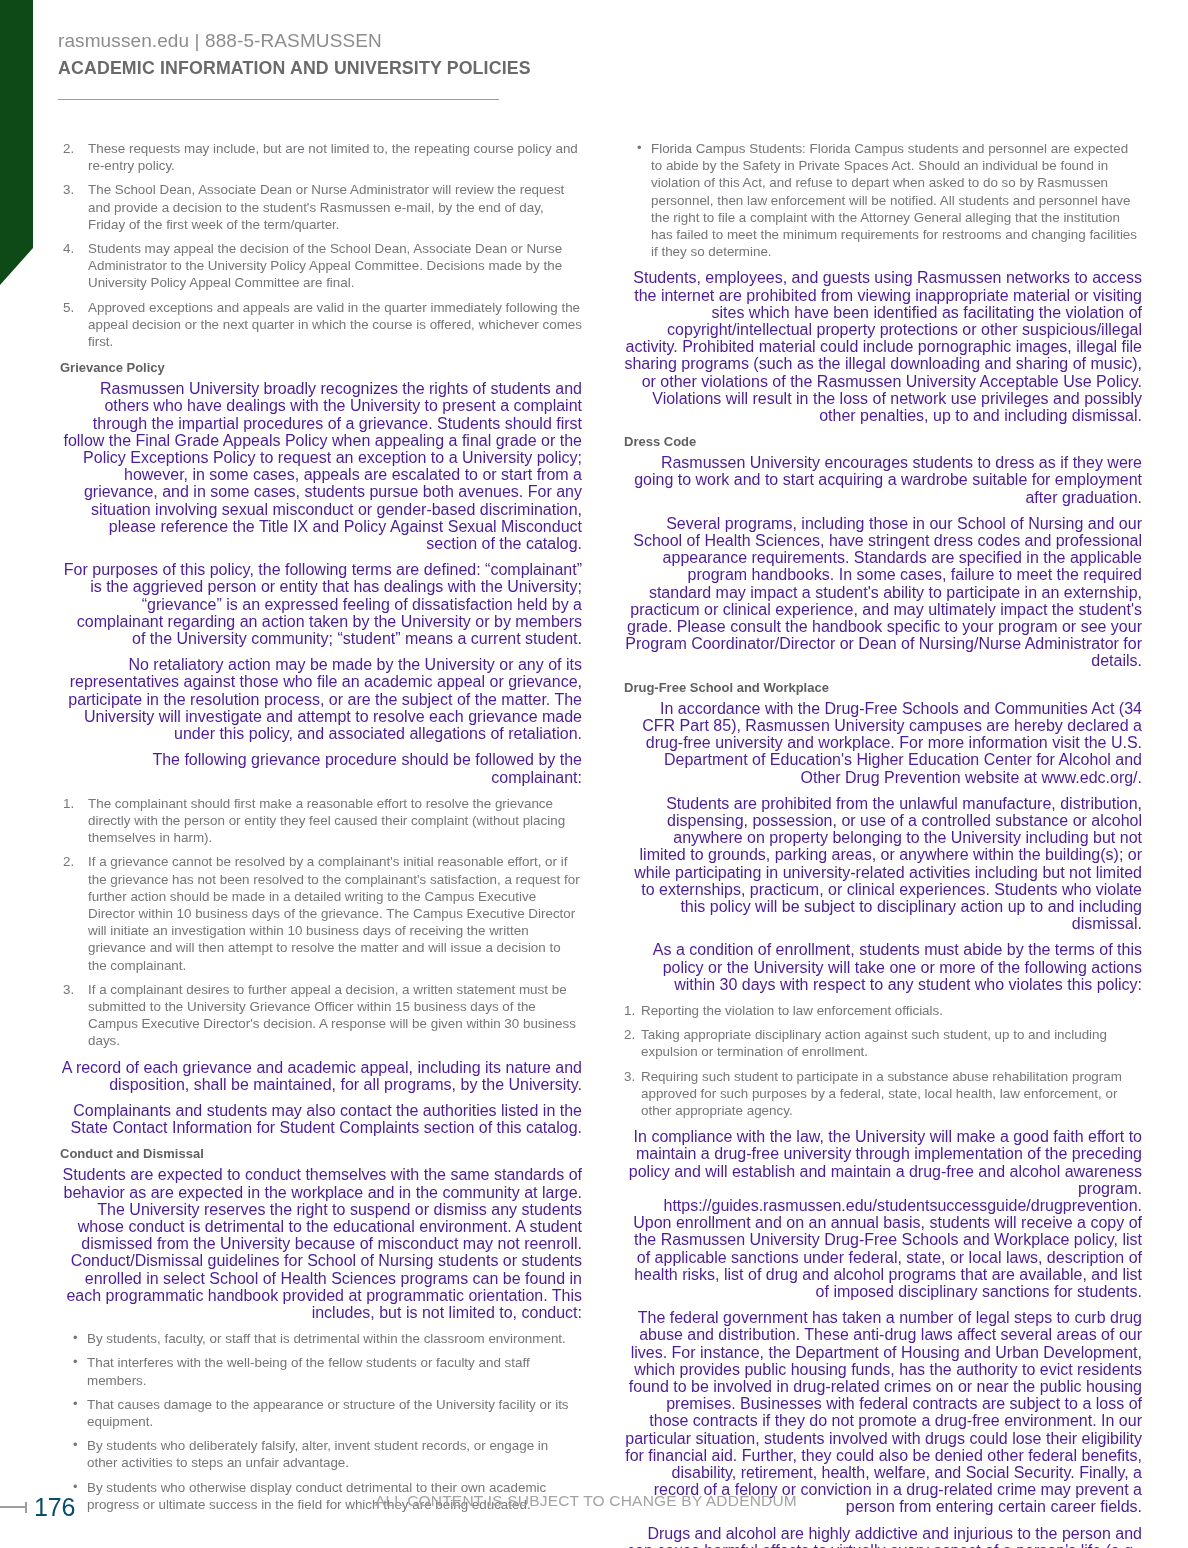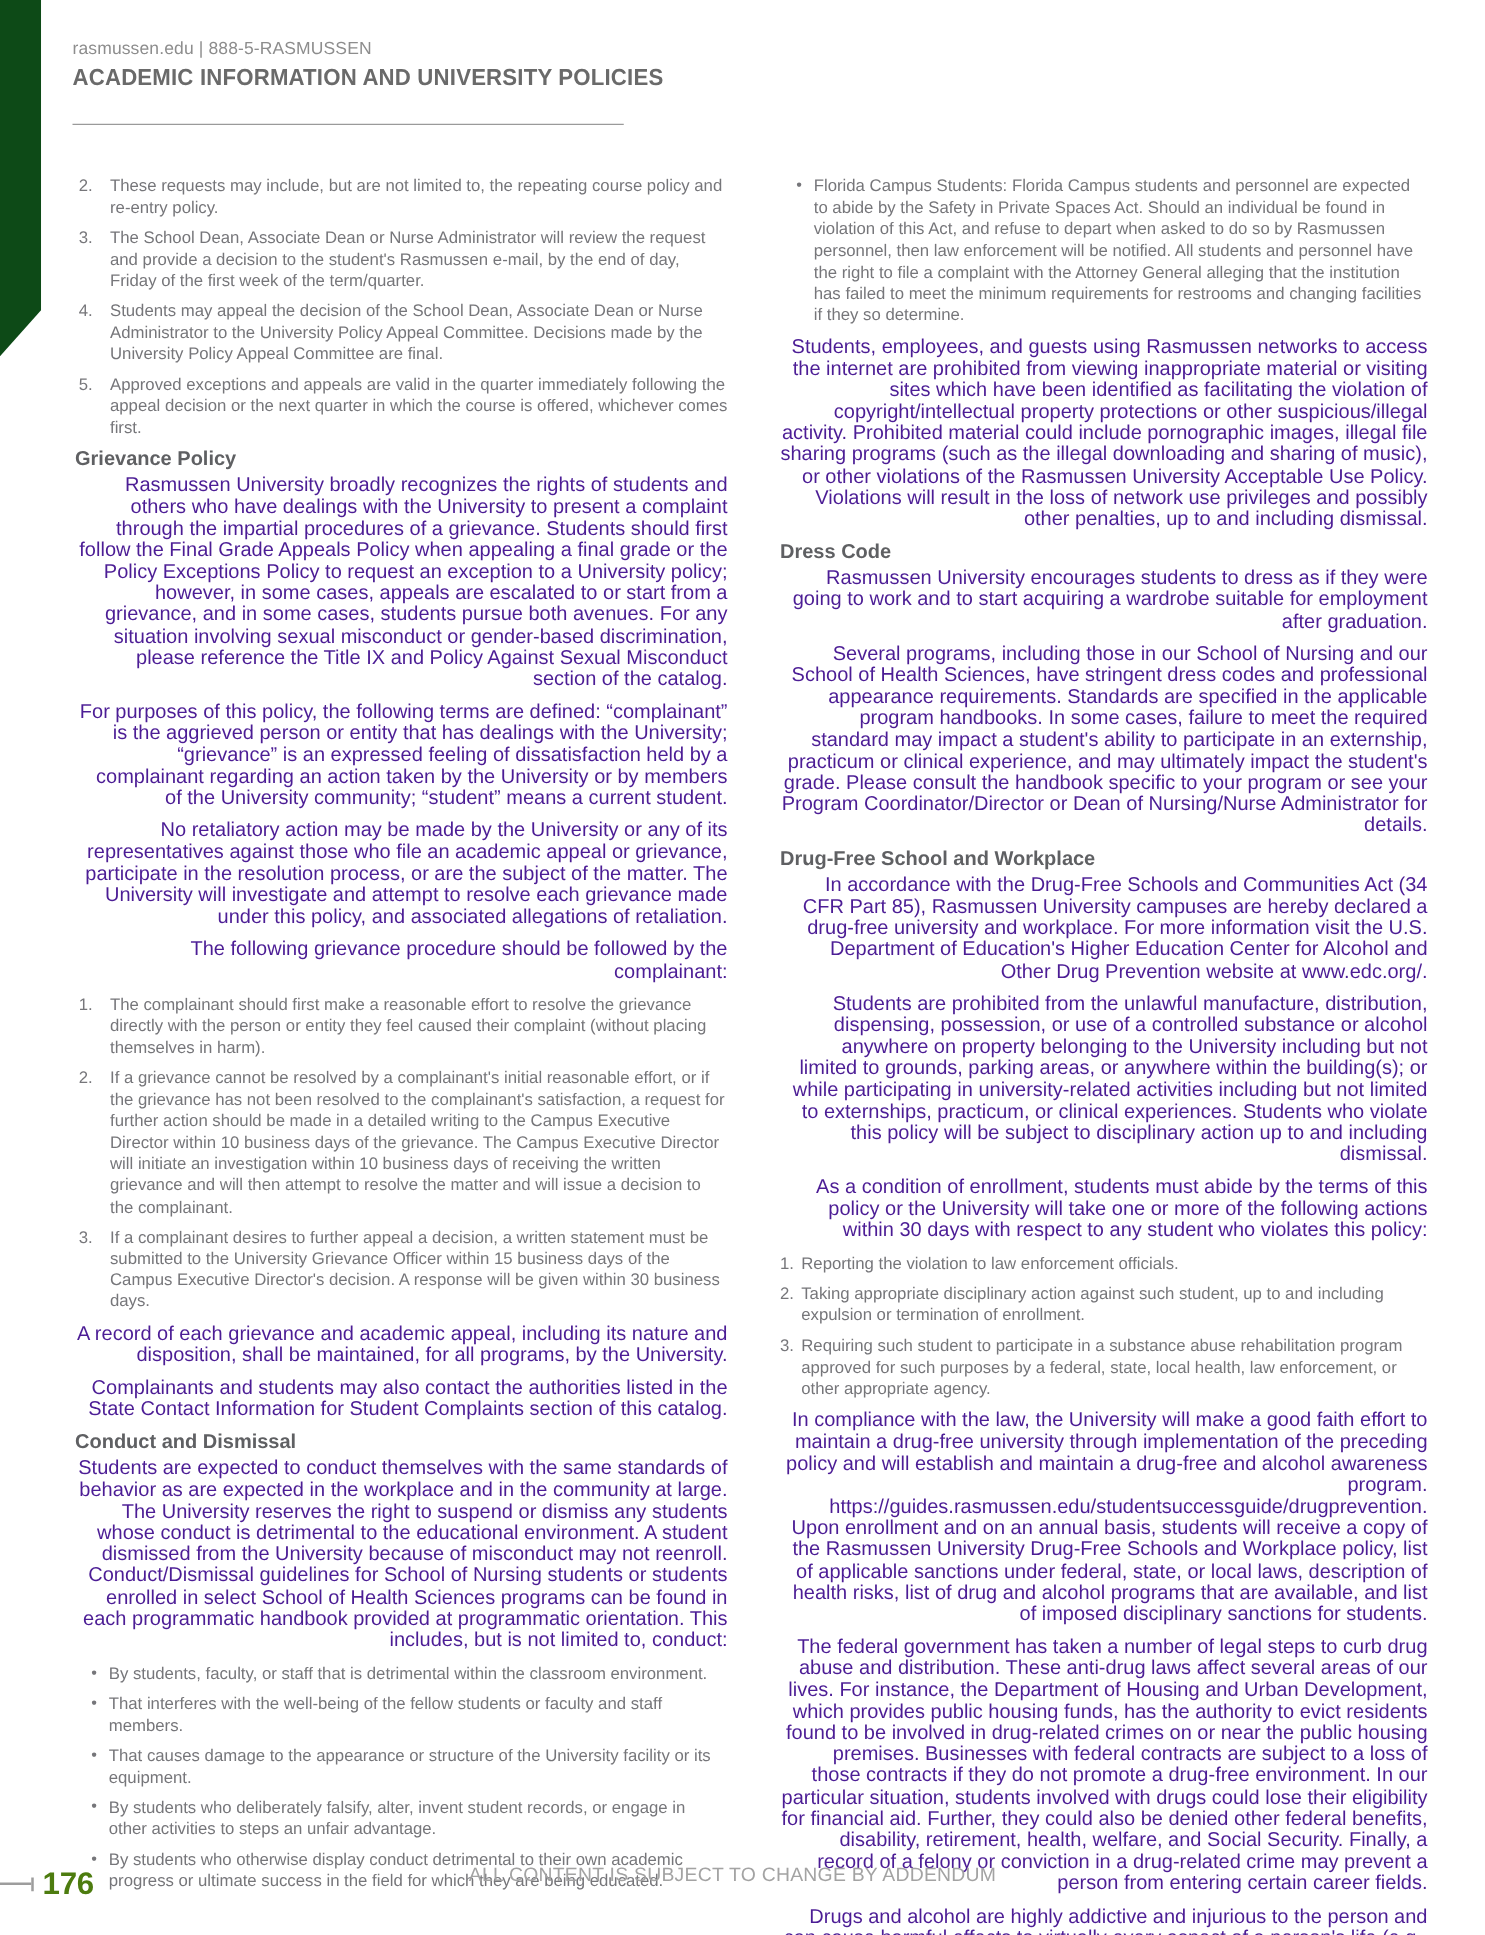--- a/index.html
+++ b/index.html
@@ -28,21 +28,21 @@
   }
 
   
   #page-header {
     position: absolute;
     left: 58px;
     top: 30px;
     width: 440px;
   }
   #site-line {
-    font-size: 14px;
+    font-size: 19px;
     color: #8d8d8d;
     letter-spacing: 0.1px;
     margin: 0 0 5px 0;
     white-space: nowrap;
   }
   #section-title {
     font-size: 18.5px;
     font-weight: bold;
     color: #6a6a6a;
     letter-spacing: 0.15px;
@@ -80,21 +80,21 @@
   
   p.body {
     margin: 0 0 9px 0;
     font-size: 16px;
     line-height: 17.2px;
     color: #4c1d95;
     text-align: right;
   }
   h3.subhead {
     margin: 4px 0 3px 0;
-    font-size: 16px;
+    font-size: 13px;
     font-weight: bold;
     line-height: 18px;
     color: #5f6063;
   }
   h3.subhead.spaced { }
 
   ol.numlist, ul.bullist {
     margin: 0 0 9px 0;
     padding: 0;
     list-style: none;
@@ -170,22 +170,22 @@
     height: 2px;
     background: #9d9d9d;
   }
   #footer-tick {
     width: 2px;
     height: 11px;
     background: #9d9d9d;
   }
   #page-number {
     font-size: 25px;
-    font-weight: bold;
-    color: #4d7c0f;
+    font-weight: normal;
+    color: #0c4a6e;
     margin-left: 7px;
     letter-spacing: -0.2px;
   }
   #footer-note {
     position: absolute;
     left: 0;
     top: 6px;
     width: 1188px;
     text-align: center;
     font-size: 15.5px;

